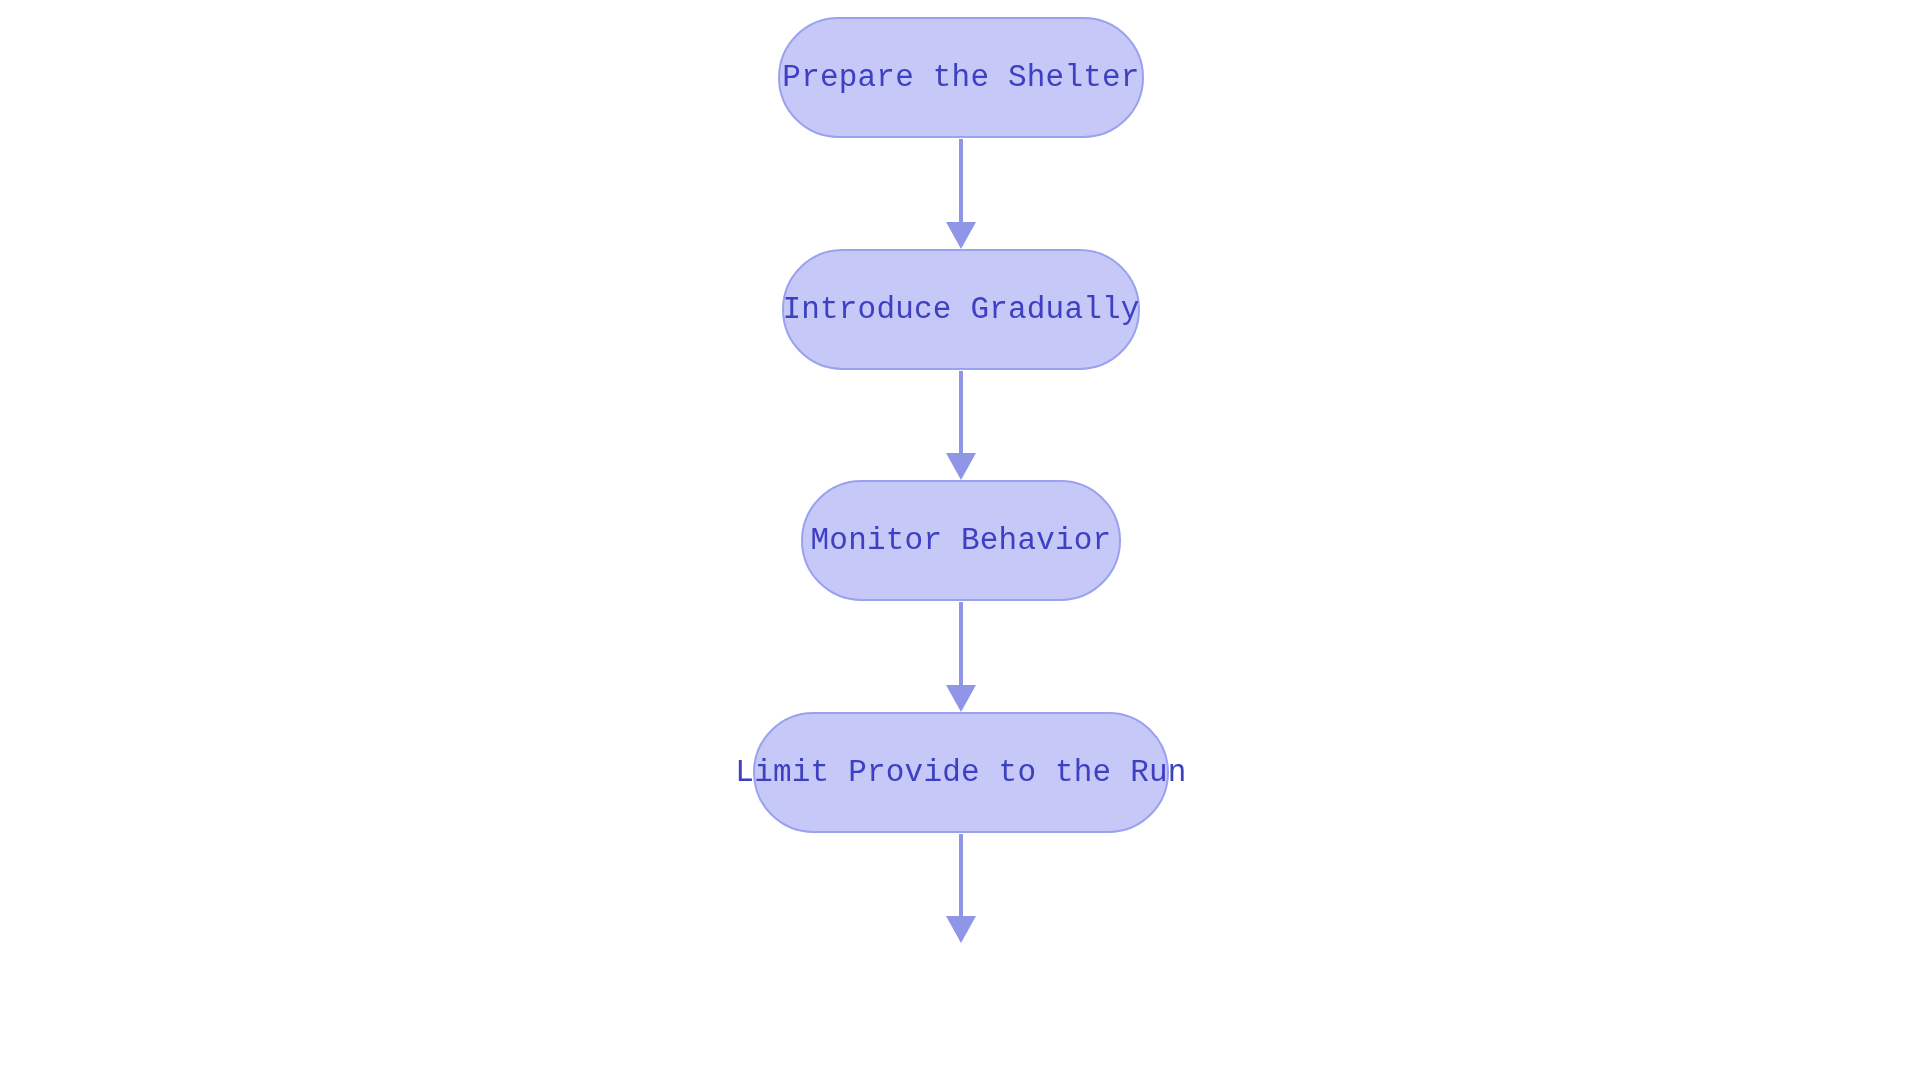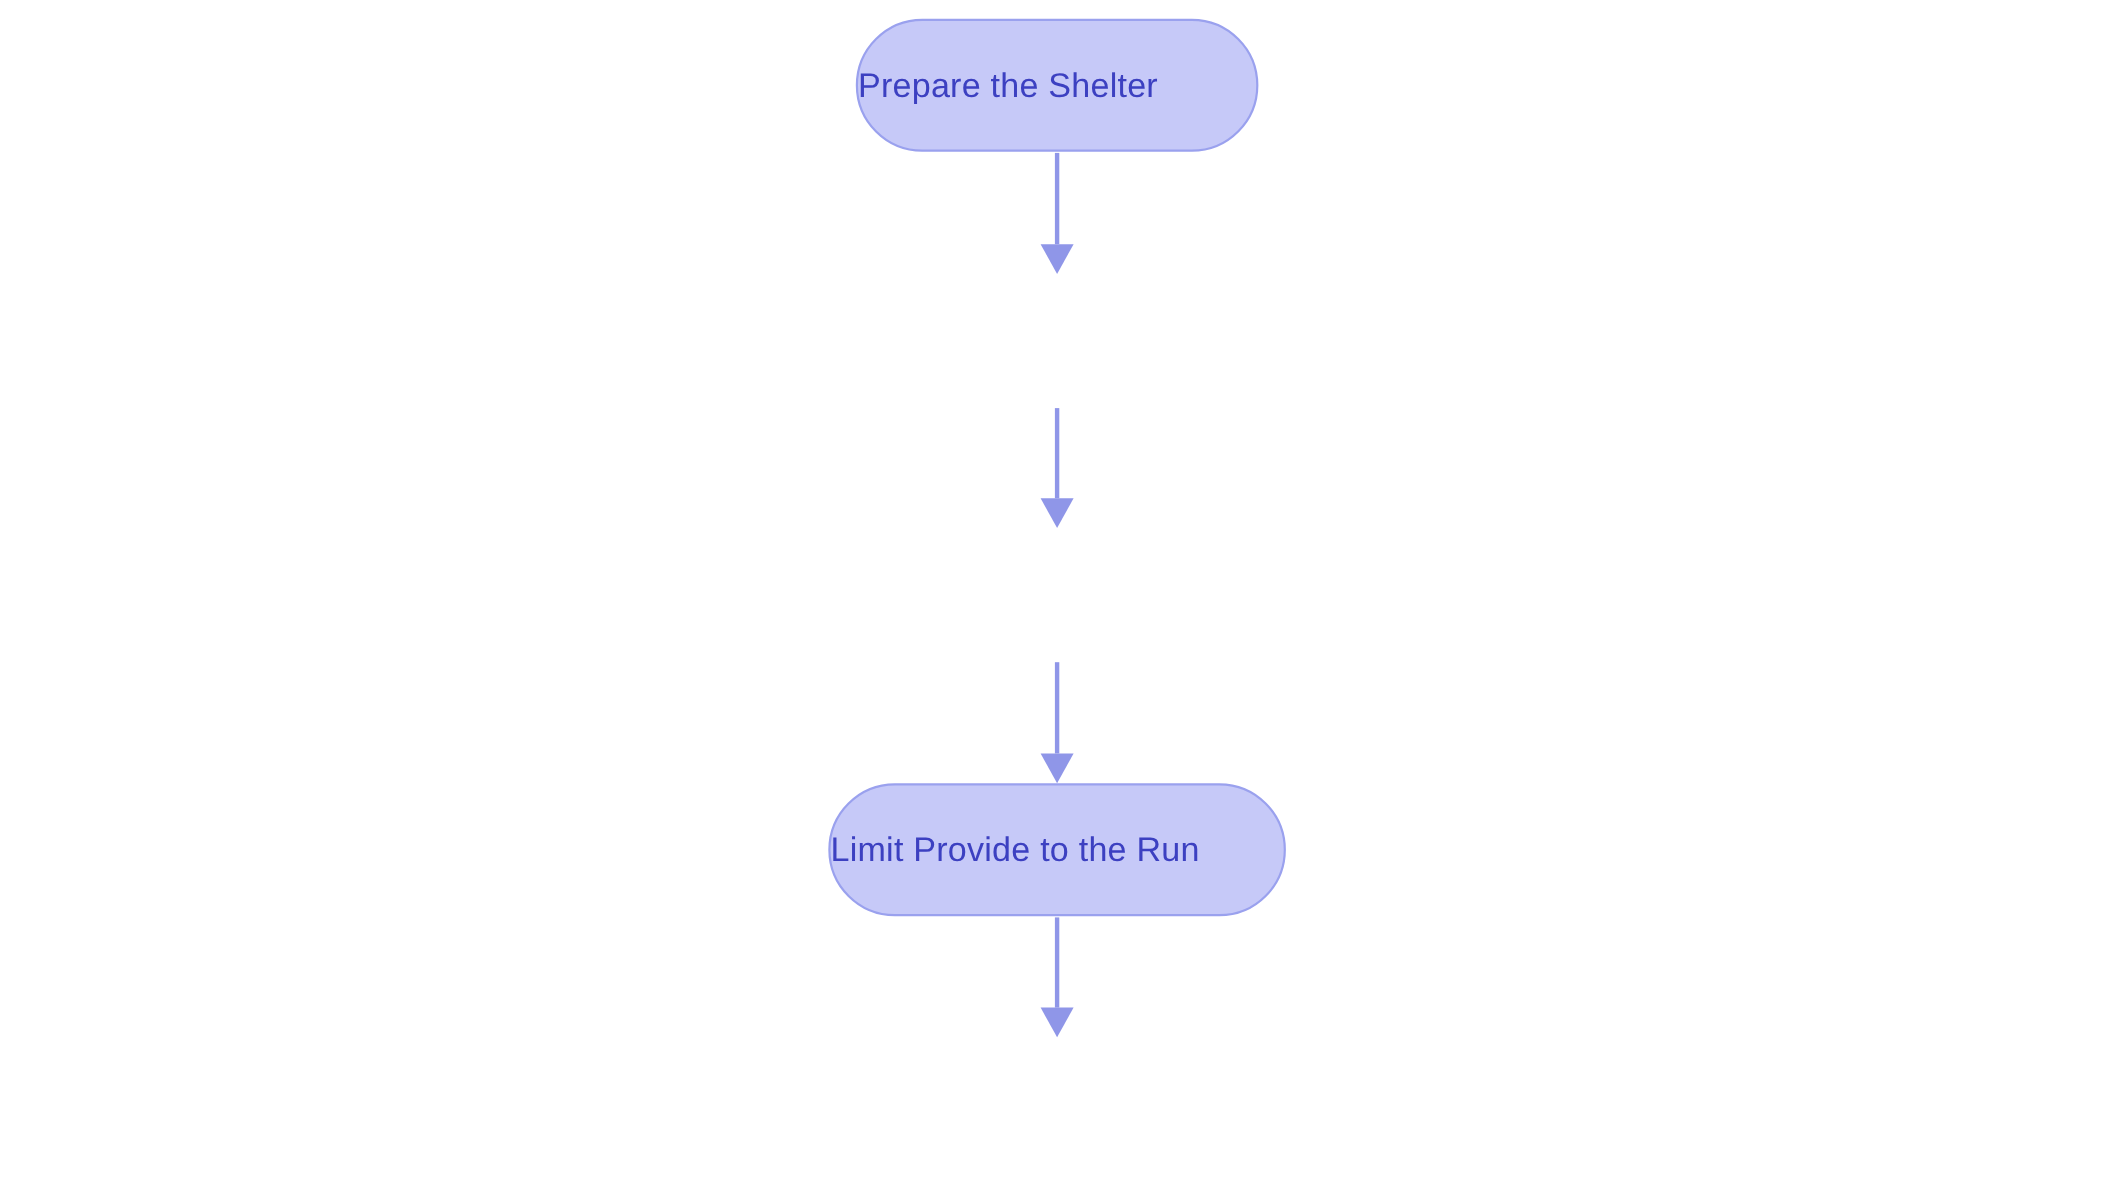--- a/index.html
+++ b/index.html
@@ -22,21 +22,22 @@
     overflow: hidden;
   }
   .node {
     position: absolute;
     height: 121px;
     border-radius: 60.5px;
     background: var(--node-fill);
     border: 2px solid var(--node-border);
     display: flex;
     align-items: center;
-    justify-content: flex-start;
+    justify-content: center;
+    font-family: Liberation Mono, monospace;
   }
   .node-label {
     font-size: 31px;
     letter-spacing: 0.2px;
     color: var(--node-text);
     white-space: nowrap;
   }
   .node-1 { left: 778px; top: 17px;  width: 366px; }
   .node-2 { left: 782px; top: 249px; width: 358px; }
   .node-3 { left: 801px; top: 480px; width: 320px; }
@@ -75,26 +76,32 @@
 
   <div class="node node-1">
     <span class="node-label">Prepare the Shelter</span>
   </div>
 
   <div class="arrow arrow-1">
     <div class="arrow-line"></div>
     <div class="arrow-head"></div>
   </div>
 
+  <div class="node node-2">
+    <span class="node-label">Introduce Gradually</span>
+  </div>
 
   <div class="arrow arrow-2">
     <div class="arrow-line"></div>
     <div class="arrow-head"></div>
   </div>
 
+  <div class="node node-3">
+    <span class="node-label">Monitor Behavior</span>
+  </div>
 
   <div class="arrow arrow-3">
     <div class="arrow-line"></div>
     <div class="arrow-head"></div>
   </div>
 
   <div class="node node-4">
     <span class="node-label">Limit Provide to the Run</span>
   </div>
 

